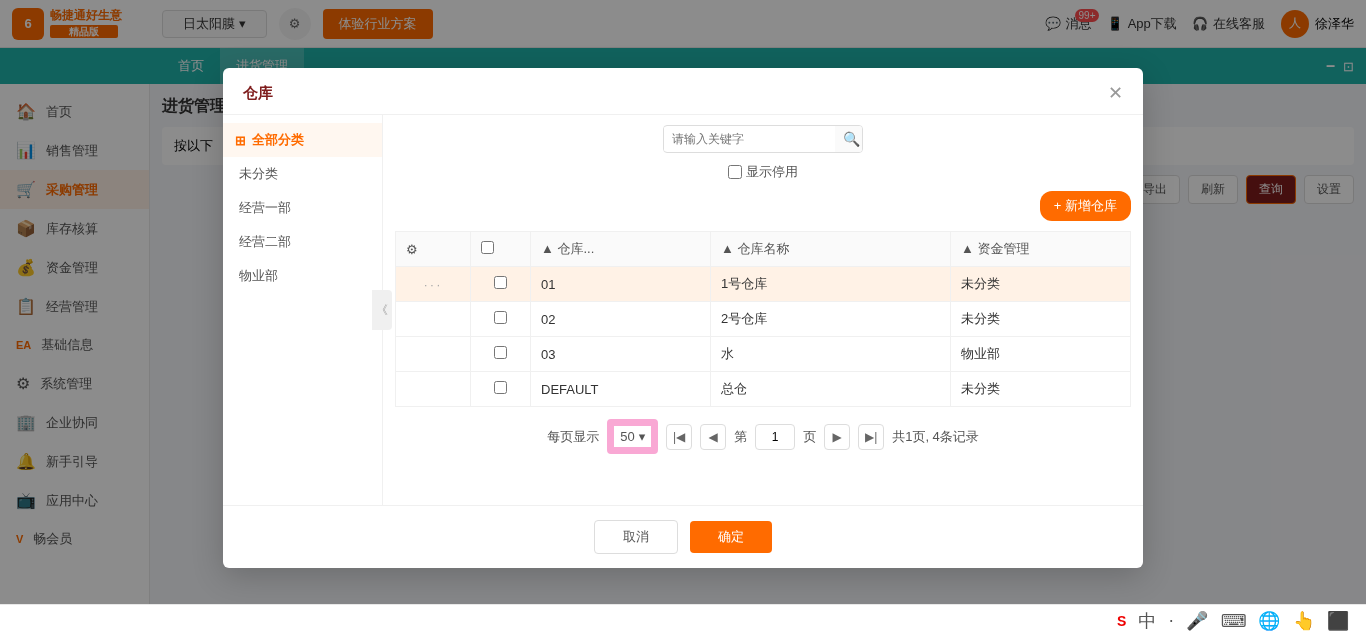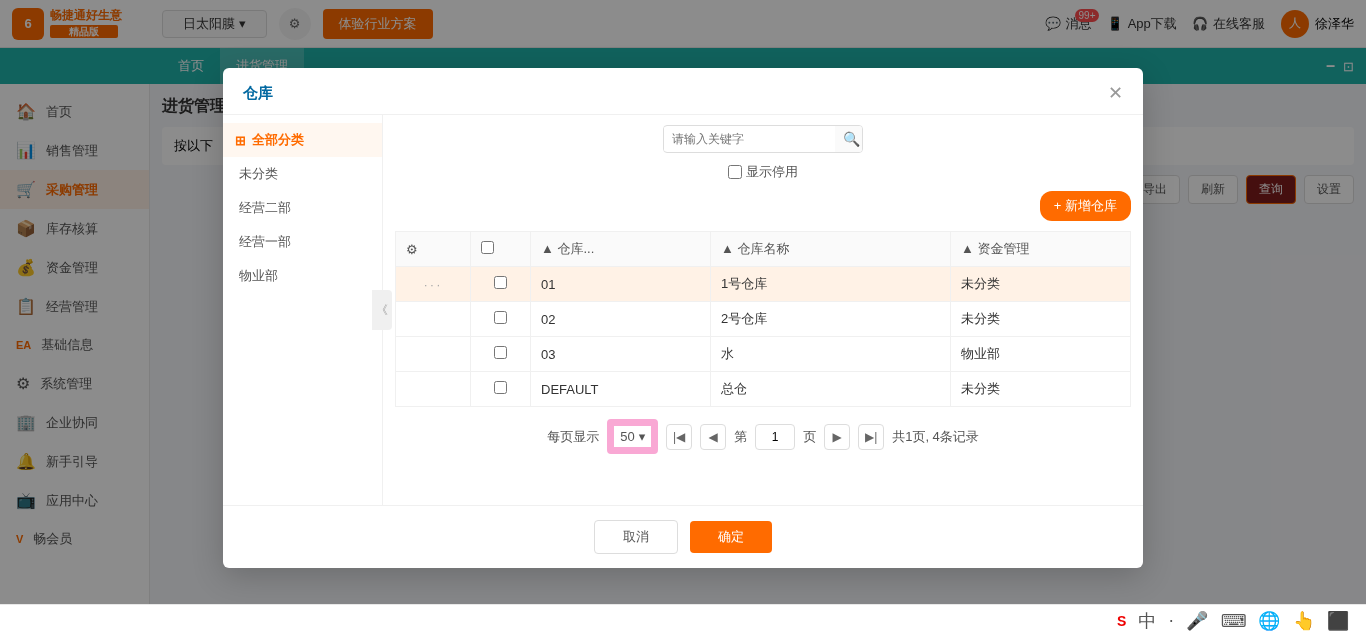--- a/index.html
+++ b/index.html
@@ -181,21 +181,21 @@
       min-height: 500px;
       max-height: 560px;
       display: flex; flex-direction: column;
       box-shadow: 0 8px 32px rgba(0,0,0,0.2);
     }
     .modal-header {
       display: flex; align-items: center; justify-content: space-between;
       padding: 14px 20px 10px;
       border-bottom: 1px solid #f0f0f0;
     }
-    .modal-title { font-size: 15px; font-weight: bold; color: #0369a1; font-family: Liberation Serif, serif; }
+    .modal-title { font-size: 15px; font-weight: bold; color: #7f1d1d; font-family: Liberation Serif, serif; }
     .modal-close { cursor: pointer; color: #999; font-size: 18px; }
 
     .modal-body {
       display: flex; flex: 1; overflow: hidden;
     }
 
     
     .category-panel {
       width: 160px;
       border-right: 1px solid #f0f0f0;
@@ -479,24 +479,24 @@
 
           <div class="category-panel">
             <div class="category-header">
               <span>⊞</span>
               <span>全部分类</span>
             </div>
             <div class="category-item">
               <span>未分类</span>
             </div>
             <div class="category-item">
-              <span>经营二部</span>
+              <span>经营一部</span>
             </div>
             <div class="category-item">
-              <span>经营一部</span>
+              <span>经营二部</span>
             </div>
             <div class="category-item">
               <span>物业部</span>
             </div>
             <div class="category-collapse-btn">《</div>
           </div>
 
           <div class="table-panel">
 
             <div class="table-toolbar">

